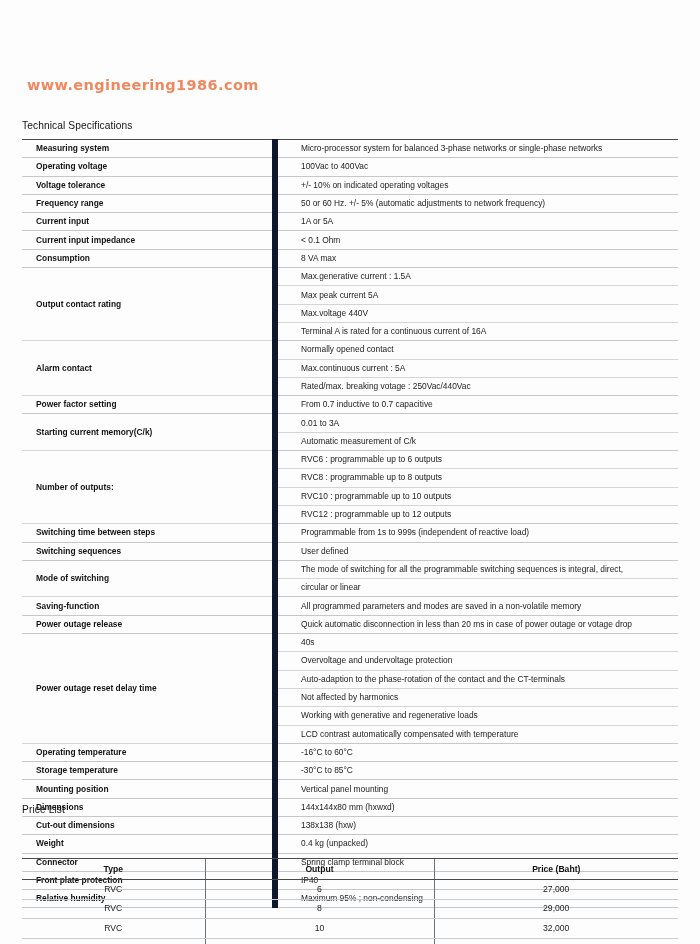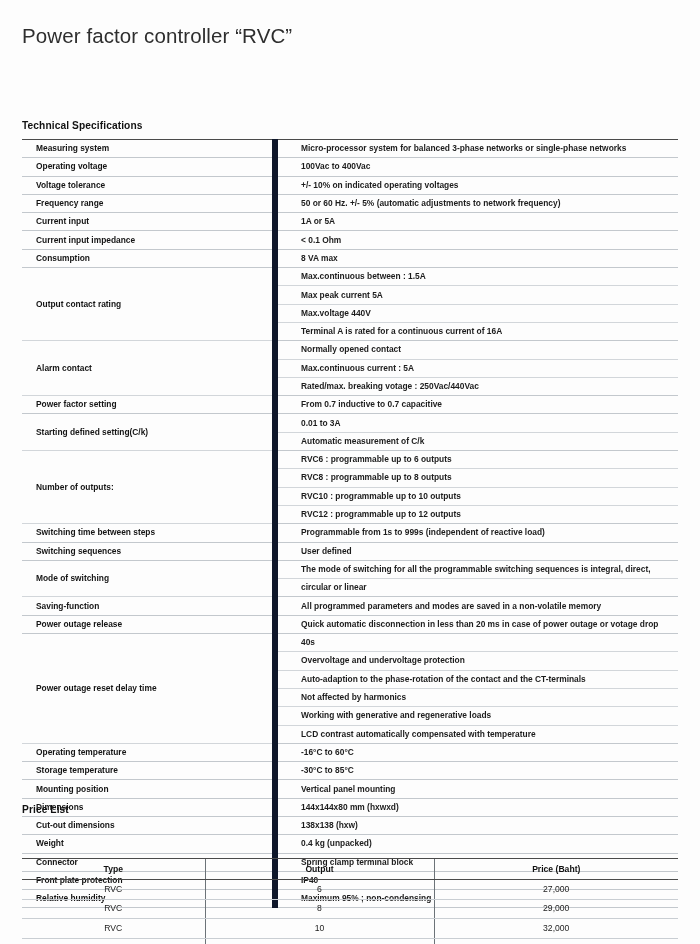--- a/index.html
+++ b/index.html
@@ -47,21 +47,21 @@
     font-weight: 700;
     color: #f0885f;
     letter-spacing: 0.4px;
     white-space: nowrap;
   }
 
   .section-head {
     position: absolute;
     left: 22px;
     font-size: 10.2px;
-    font-weight: 700;
+    font-weight: 400;
     color: #121212;
     letter-spacing: 0.1px;
   }
   .section-head.spec { top: 120px; }
   .section-head.price { top: 804px; }
 
   
   .spec-table {
     position: absolute;
     left: 22px;
@@ -88,21 +88,21 @@
   .spec-table td.label {
     width: 236px;
     font-weight: 700;
     border-right: 6px solid #0f172a;
     color: #141414;
   }
   .spec-table td.label.spanned {
     border-bottom: 1px solid #d2d6da;
   }
   .spec-table td.value {
-    font-weight: 700;
+    font-weight: 400;
     padding-left: 23px;
   }
   
   .spec-table td.value.cont {
     border-left: 1px solid #b9bfc4;
   }
   .spec-table tr.group-end td {
     border-bottom: 1px solid #c3c8cd;
   }
 
@@ -139,23 +139,23 @@
   .price-table .col-type   { width: 183px; }
   .price-table .col-output { width: 229px; border-left: 1.3px solid #6c7378; border-right: 1.3px solid #6c7378; }
   .price-table .col-price  { width: 244px; }
 </style>
 </head>
 <body>
 
 <div class="page">
 
   <div class="titles">
-    <div class="title-line">Power factor controller “RVC”</div>
   </div>
 
+  <div class="watermark">www.engineering1986.com</div>
 
   <div class="section-head spec">Technical Specifications</div>
 
   <table class="spec-table">
     <tbody>
         <tr class="group-end">
           <td class="label">Measuring system</td>
           <td class="value">Micro-processor system for balanced 3-phase networks or single-phase networks</td>
         </tr>
         <tr class="group-end">
@@ -177,21 +177,21 @@
         <tr class="group-end">
           <td class="label">Current input impedance</td>
           <td class="value">&lt; 0.1 Ohm</td>
         </tr>
         <tr class="group-end">
           <td class="label">Consumption</td>
           <td class="value">8 VA max</td>
         </tr>
         <tr>
           <td class="label spanned" rowspan="4">Output contact rating</td>
-          <td class="value">Max.continuous between : 1.5A</td>
+          <td class="value">Max.generative current : 1.5A</td>
         </tr>
         <tr>
           <td class="value cont">Max peak current 5A</td>
         </tr>
         <tr>
           <td class="value cont">Max.voltage 440V</td>
         </tr>
         <tr class="group-end">
           <td class="value cont">Terminal A is rated for a continuous current of 16A</td>
         </tr>
@@ -203,21 +203,21 @@
           <td class="value cont">Max.continuous current : 5A</td>
         </tr>
         <tr class="group-end">
           <td class="value cont">Rated/max. breaking votage : 250Vac/440Vac</td>
         </tr>
         <tr class="group-end">
           <td class="label">Power factor setting</td>
           <td class="value">From 0.7 inductive to 0.7 capacitive</td>
         </tr>
         <tr>
-          <td class="label spanned" rowspan="2">Starting defined setting(C/k)</td>
+          <td class="label spanned" rowspan="2">Starting current memory(C/k)</td>
           <td class="value">0.01 to 3A</td>
         </tr>
         <tr class="group-end">
           <td class="value cont">Automatic measurement of C/k</td>
         </tr>
         <tr>
           <td class="label spanned" rowspan="4">Number of outputs:</td>
           <td class="value">RVC6 : programmable up to 6 outputs</td>
         </tr>
         <tr>

